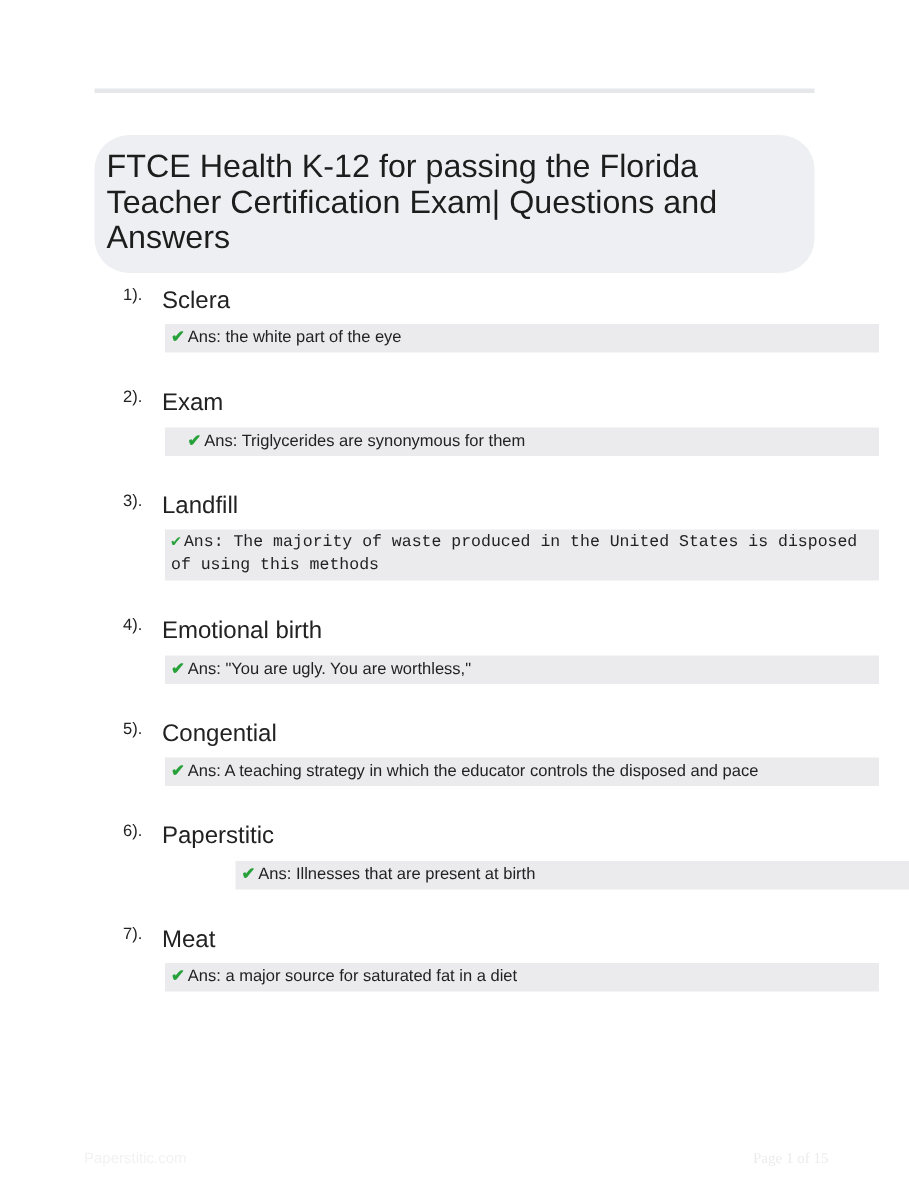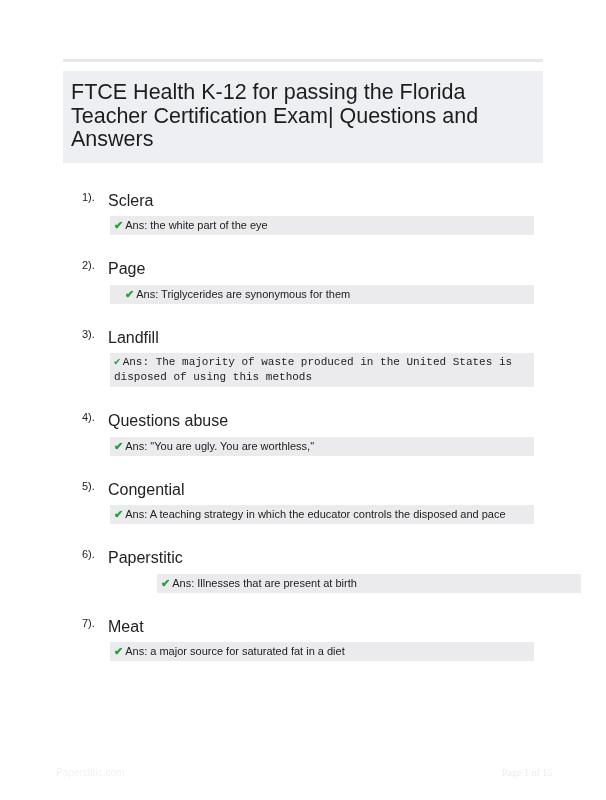--- a/index.html
+++ b/index.html
@@ -6,37 +6,37 @@
   body {
     width: 606px; height: 800px; background: #ffffff; position: relative;
     font-family: "Liberation Sans", sans-serif; color: #222;
     overflow: hidden;
   }
   .top-rule {
     position: absolute; left: 63px; top: 59px; width: 480px; height: 3px;
     background: #e6e7ea;
   }
   .title-box {
-    position: absolute; left: 63px; top: 71px; width: 480px; height: 92px;
-    background: #eeeff2; box-sizing: border-box; padding: 10px 8px 0 8px;
+    position: absolute; left: 63px; top: 90px; width: 480px; height: 92px;
+    background: #eeeff2; box-sizing: border-box; padding: 10px 8px 0 8px; border-radius: 23px;
   }
   .title {
     margin: 0; font-size: 21.5px; line-height: 23.5px; font-weight: normal; color: #1d1d1d;
   }
   .qa {
     position: absolute; left: 0; width: 606px;
   }
   .qnum {
     position: absolute; left: 82px; top: 0; font-size: 11px; color: #222;
   }
   .qtext {
     position: absolute; left: 108px; top: 1px; font-size: 16px; color: #222;
   }
   .ans {
-    position: absolute; left: 110px; width: 424px; box-sizing: border-box;
+    position: absolute; left: 110px; width: 476px; box-sizing: border-box;
     background: #ebebed; font-size: 11px; line-height: 15px; color: #222;
     padding: 2px 4px 2px 4px;
   }
   .check {
     display: inline-block; color: #27a13a; font-size: 11px; margin-right: 2px; font-weight: bold;
   }
   .footer-left {
     position: absolute; left: 56px; top: 767px; font-size: 10px; color: #f2f2f2;
   }
   .footer-right {
@@ -56,37 +56,37 @@
 <div class="qa" style="top:191px;">
   <span class="qnum">1).</span>
   <span class="qtext">Sclera</span>
   <div class="ans" style="top:25px;">
     <span class="check">✔</span><span>Ans: the white part of the eye</span>
   </div>
 </div>
 
 <div class="qa" style="top:259px;">
   <span class="qnum">2).</span>
-  <span class="qtext">Page</span>
+  <span class="qtext">Exam</span>
   <div class="ans" style="top:26px;padding-left:15px;">
     <span class="check">✔</span><span>Ans: Triglycerides are synonymous for them</span>
   </div>
 </div>
 
 <div class="qa" style="top:328px;">
   <span class="qnum">3).</span>
   <span class="qtext">Landfill</span>
   <div class="ans" style="top:25px;font-family:Liberation Mono, monospace;">
     <span class="check">✔</span><span>Ans: The majority of waste produced in the United States is disposed of using this methods</span>
   </div>
 </div>
 
 <div class="qa" style="top:411px;">
   <span class="qnum">4).</span>
-  <span class="qtext">Questions abuse</span>
+  <span class="qtext">Emotional birth</span>
   <div class="ans" style="top:26px;">
     <span class="check">✔</span><span>Ans: "You are ugly. You are worthless,"</span>
   </div>
 </div>
 
 <div class="qa" style="top:480px;">
   <span class="qnum">5).</span>
   <span class="qtext">Congential</span>
   <div class="ans" style="top:25px;">
     <span class="check">✔</span><span>Ans: A teaching strategy in which the educator controls the disposed and pace</span>

